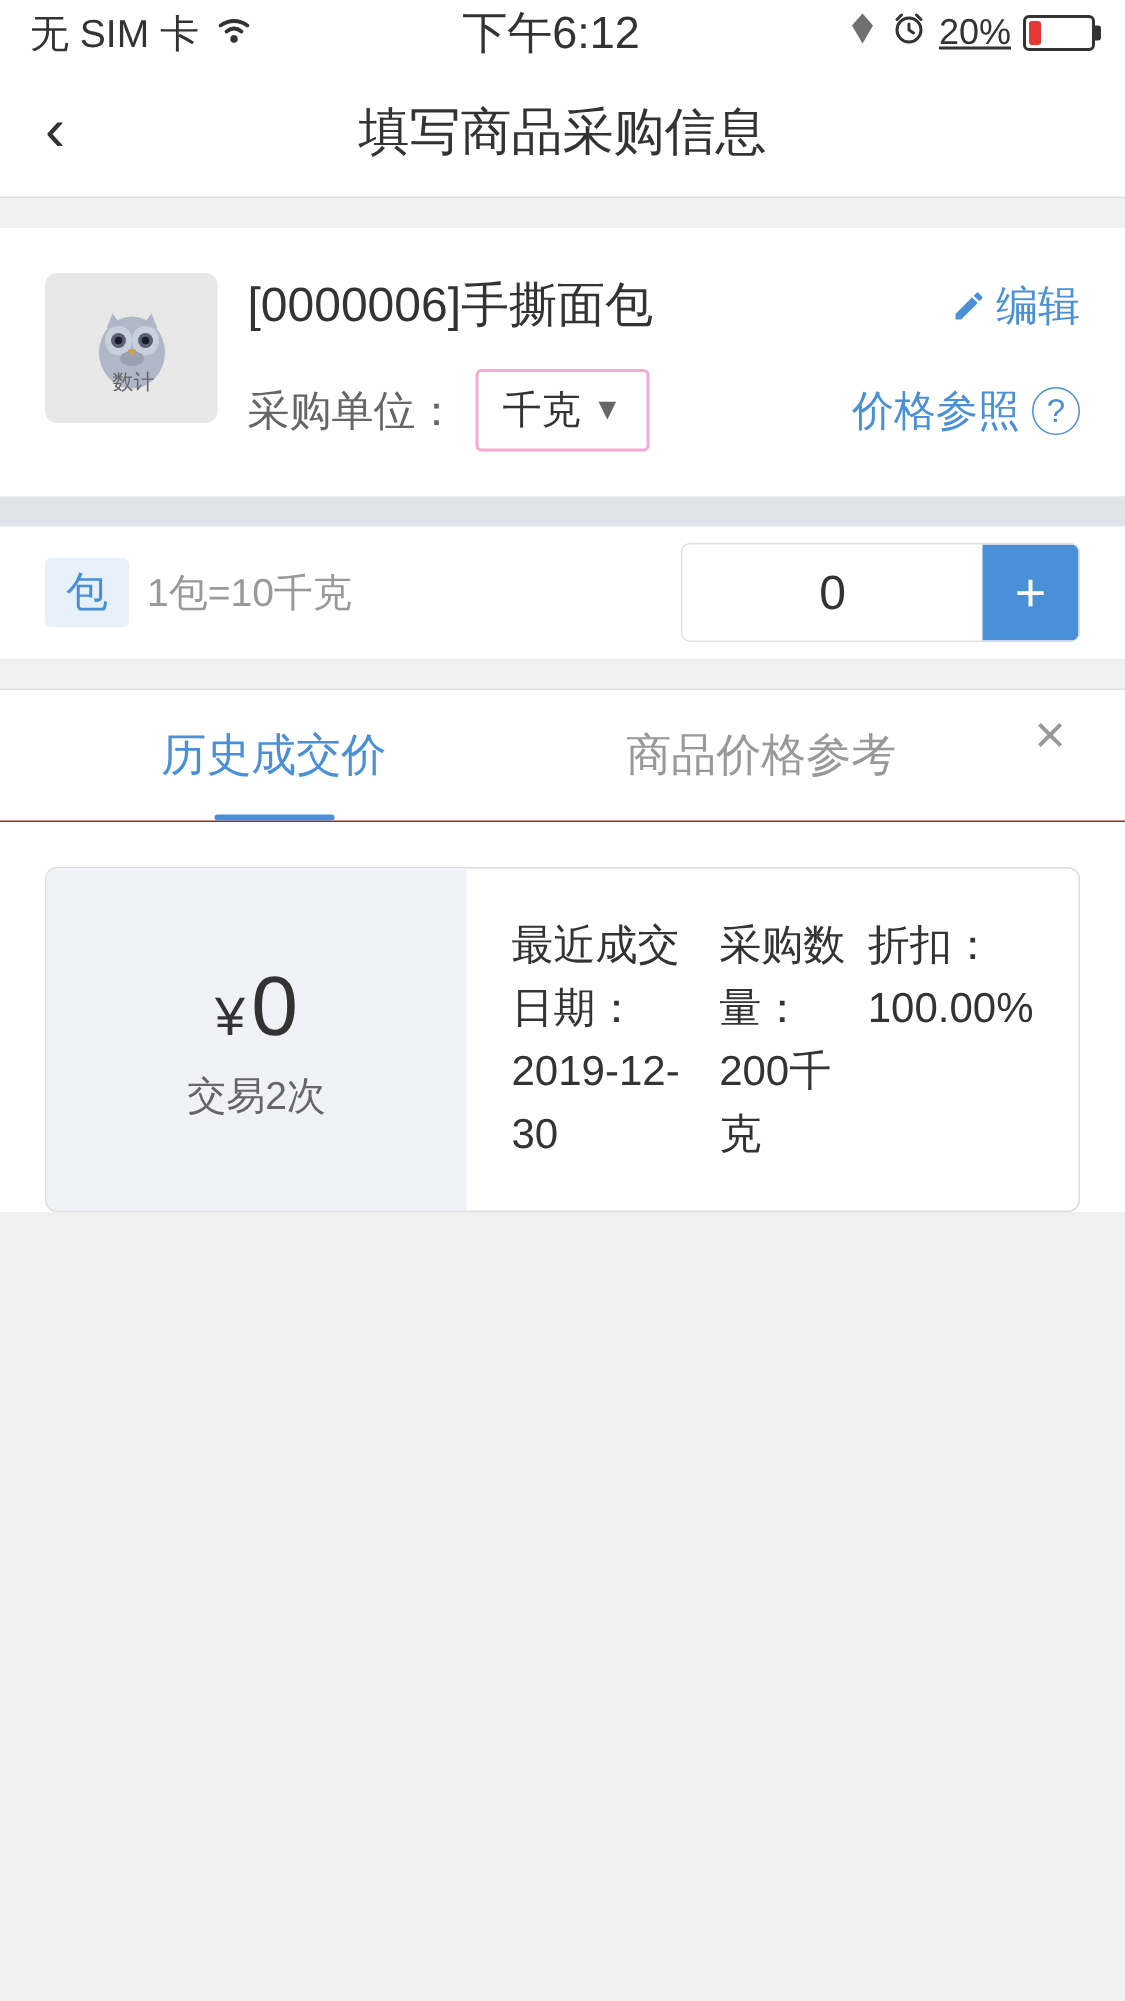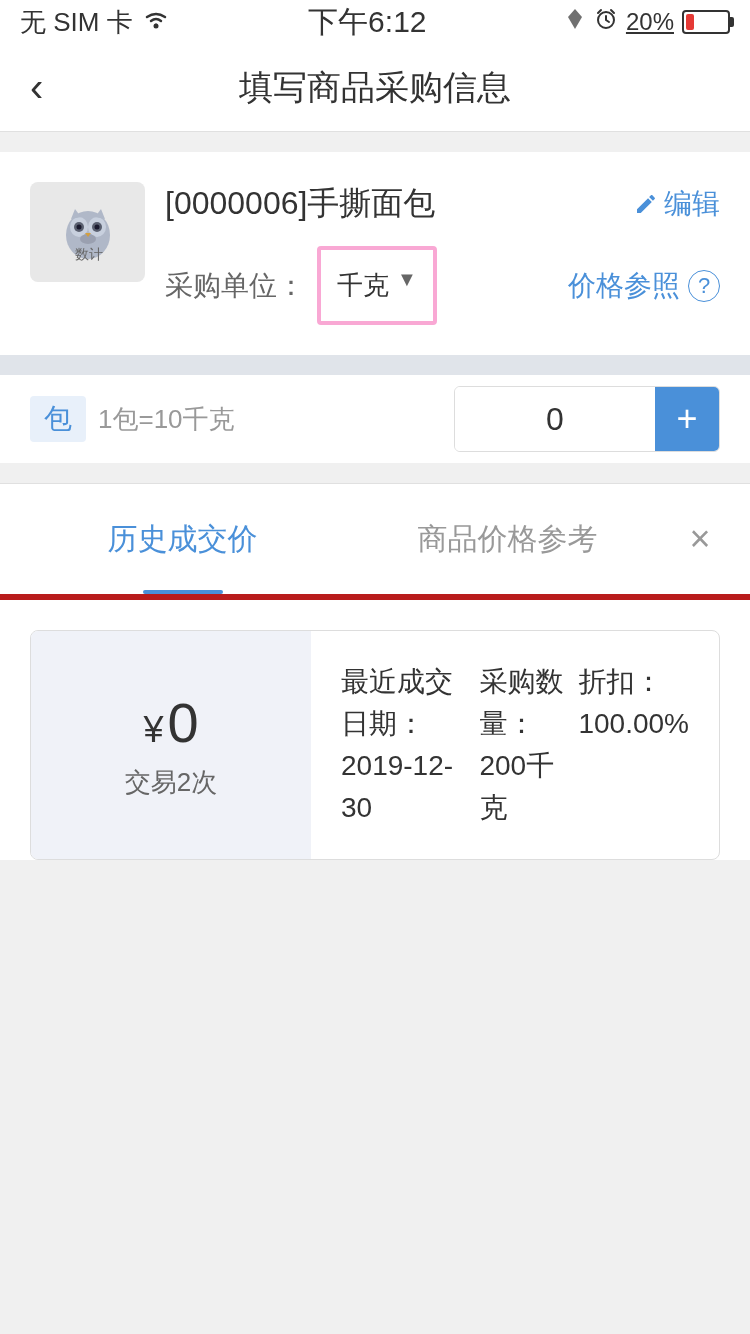--- a/index.html
+++ b/index.html
@@ -159,24 +159,24 @@
     }
     .unit-label {
       font-size: 28px;
       color: #666;
       display: flex;
       align-items: center;
       gap: 12px;
     }
     .unit-badge {
       display: flex;
-      align-items: flex-start;
-      border: 4px solid #f9a8d4;
+      align-items: center;
+      border: 2px solid #f9a8d4;
       border-radius: 4px;
-      padding: 18px 16px;
+      padding: 8px 16px;
       font-size: 26px;
       color: #333;
       gap: 8px;
     }
     .unit-arrow {
       font-size: 20px;
       color: #666;
     }
     .price-ref-link {
       font-size: 28px;
@@ -253,23 +253,23 @@
     
     .bottom-panel {
       background: #fff;
       margin-top: 20px;
       border-top: 1px solid #e0e0e0;
     }
 
     
     .tabs {
       display: flex;
-      align-items: center;
-      height: 116px;
-      border-bottom: 6px solid #b91c1c;
+      align-items: flex-start;
+      height: 88px;
+      border-bottom: 1px solid #b91c1c;
       padding: 0 20px;
     }
     .tab-item {
       flex: 1;
       display: flex;
       flex-direction: column;
       align-items: center;
       justify-content: center;
       height: 100%;
       cursor: pointer;

